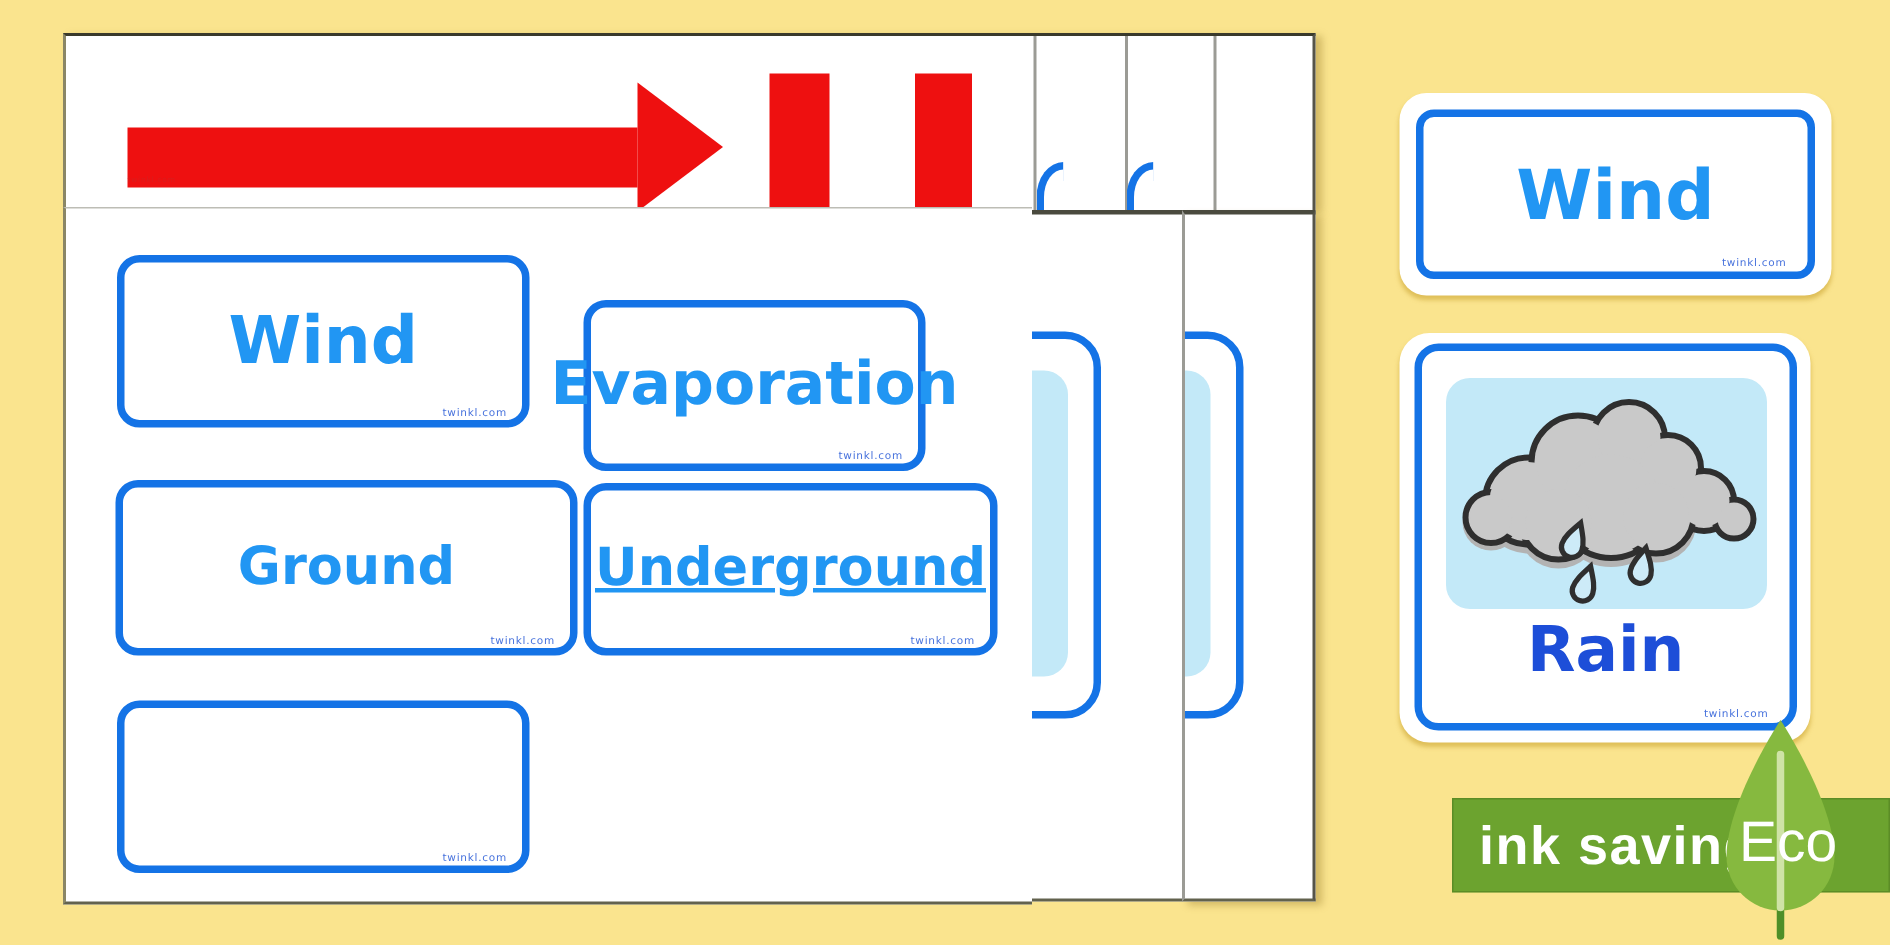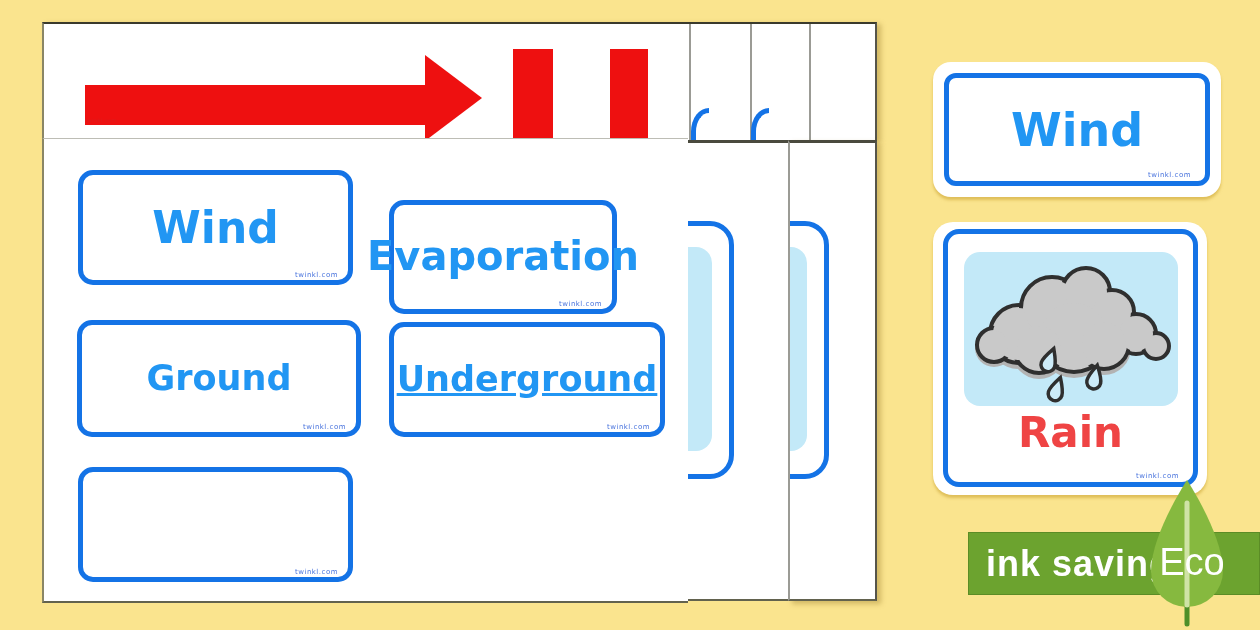--- a/index.html
+++ b/index.html
@@ -57,21 +57,21 @@
   }
   .word-card {
     position:absolute; border:5px solid #1473E6; border-radius:15px; background:#fff;
     display:flex; flex-direction:column; align-items:center; justify-content:center;
     color:#2196F3; font-weight:bold; text-align:center; line-height:1.18;
   }
   .word-card .wm { position:absolute; right:10px; bottom:1px; }
   .wm { font-size:7px; color:#2558d6; letter-spacing:.5px; opacity:.85; font-weight:normal; }
   .card-wind         { left:34px;  top:31px;  width:275px; height:115px; font-size:44px; }
   .card-evaporation  { left:345px; top:32px;  width:228px; height:114px; font-size:40px;margin-top:29px; }
-  .card-ground       { left:33px;  top:181px; width:284px; height:117px; font-size:35px; }
+  .card-ground       { left:33px;  top:181px; width:308px; height:117px; font-size:35px; }
   .card-underground  { left:345px; top:183px; width:276px; height:115px; font-size:35px;text-decoration:underline; }
   .card-condensation { left:34px;  top:328px; width:275px; height:115px; font-size:37px; }
 
   
   .preview-word {
     position:absolute; left:933px; top:62px; width:288px; height:135px;
     background:#fff; border-radius:18px; box-shadow:0 3px 3px rgba(200,160,45,.55);
   }
   .preview-word .inner {
     position:absolute; left:11px; top:11px; right:11px; bottom:11px;
@@ -84,21 +84,21 @@
   .preview-pic {
     position:absolute; left:933px; top:222px; width:274px; height:273px;
     background:#fff; border-radius:20px; box-shadow:0 3px 3px rgba(200,160,45,.55);
   }
   .preview-pic .inner {
     position:absolute; left:10px; top:7px; right:9px; bottom:8px;
     border:5px solid #1473E6; border-radius:16px; background:#fff;
     display:flex; flex-direction:column; align-items:center;
   }
   .pic-area { margin-top:18px; width:214px; height:154px; background:#C3E9F8; border-radius:16px; overflow:hidden; }
-  .pic-label { margin-top:6px; color:#ef4444; font-weight:bold; font-size:42px; line-height:1; }
+  .pic-label { margin-top:6px; color:#1d4ed8; font-weight:bold; font-size:42px; line-height:1; }
   .preview-pic .wm { position:absolute; right:14px; bottom:2px; }
 
   
   .eco-banner {
     position:absolute; left:968px; top:532px; width:292px; height:63px;
     background:#6CA32F; border:1px solid rgba(40,70,10,.25);
   }
   .eco-banner .ink {
     position:absolute; left:17px; top:0; height:61px; line-height:61px;
     color:#fff; font-family:"Liberation Sans", sans-serif; font-weight:bold; font-size:36px; letter-spacing:1px;

